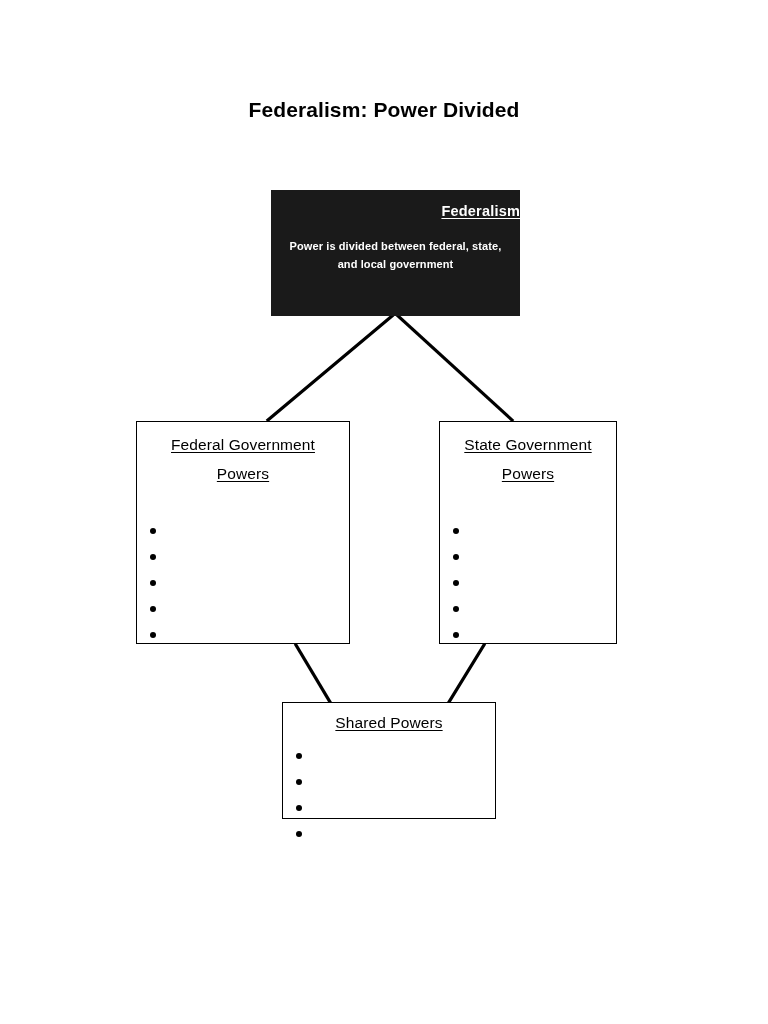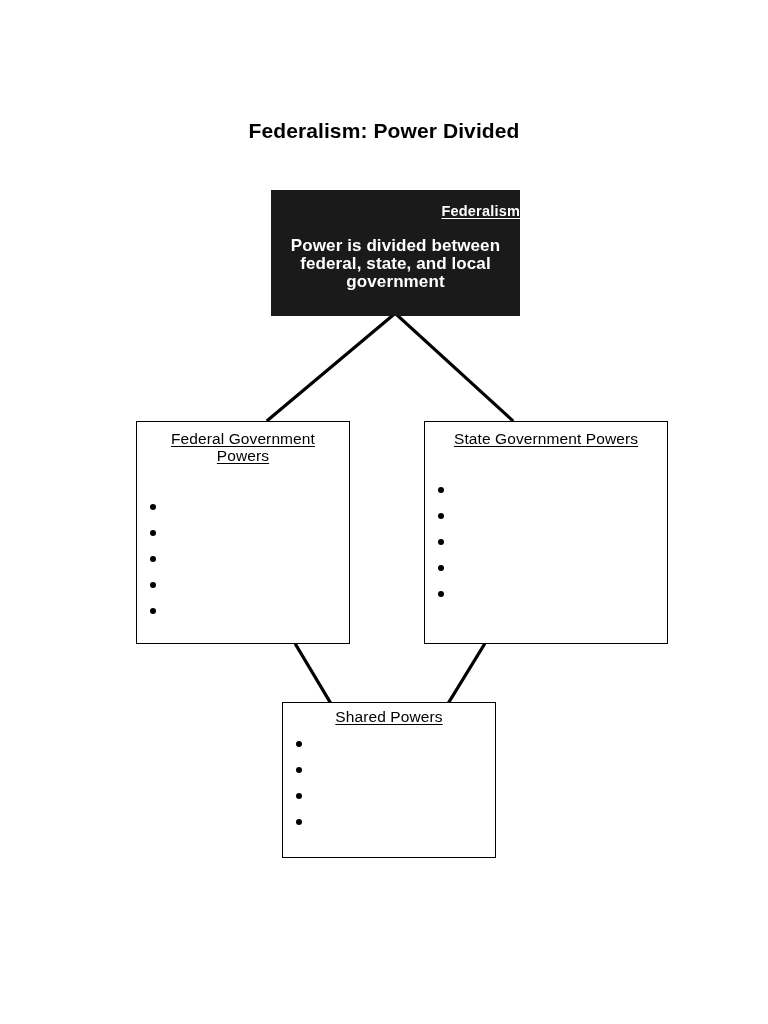--- a/index.html
+++ b/index.html
@@ -25,21 +25,21 @@
     position: absolute;
     left: 0;
     top: 94px;
     width: 768px;
     text-align: center;
     font-size: 21px;
     font-weight: bold;
     line-height: 32px;
     letter-spacing: 0.1px;
   }
-  .doc-title .line { display: block; margin-top: 21px; }
+  .doc-title .line { display: block; }
 
   
   .connectors {
     position: absolute;
     left: 0;
     top: 0;
     width: 768px;
     height: 1024px;
     pointer-events: none;
   }
@@ -59,44 +59,44 @@
     text-align: right;
     font-size: 14.5px;
     font-weight: bold;
     text-decoration: underline;
     text-underline-offset: 2px;
     margin-top: 13px;
     letter-spacing: 0.2px;
   }
   .root-body {
     text-align: center;
-    font-size: 17px;
+    font-size: 11px;
     font-weight: bold;
     line-height: 18px;
     margin-top: 18px;
     padding: 0 16px;
     letter-spacing: 0.1px;
   }
 
   
   .cat-box {
     position: absolute;
     border: 1.5px solid #000000;
     background: #ffffff;
     box-sizing: border-box;
   }
   #box-federal { left: 136px; top: 421px; width: 214px; height: 223px; }
-  #box-state   { left: 424px; top: 421px; width: 244px; height: 223px; }
-  #box-shared  { left: 282px; top: 702px; width: 214px; height: 156px; }
+  #box-state   { left: 439px; top: 421px; width: 178px; height: 223px; }
+  #box-shared  { left: 282px; top: 702px; width: 214px; height: 117px; }
 
   .cat-title {
     text-align: center;
     font-size: 15.5px;
     font-weight: normal;
-    line-height: 17px;
+    line-height: 29px;
     text-decoration: underline;
     text-underline-offset: 2px;
     padding: 0 14px;
     letter-spacing: 0.1px;
   }
   #box-federal .cat-title,
   #box-state .cat-title { margin-top: 8px; }
   #box-shared .cat-title { margin-top: 5px; }
 
   .bullets {

